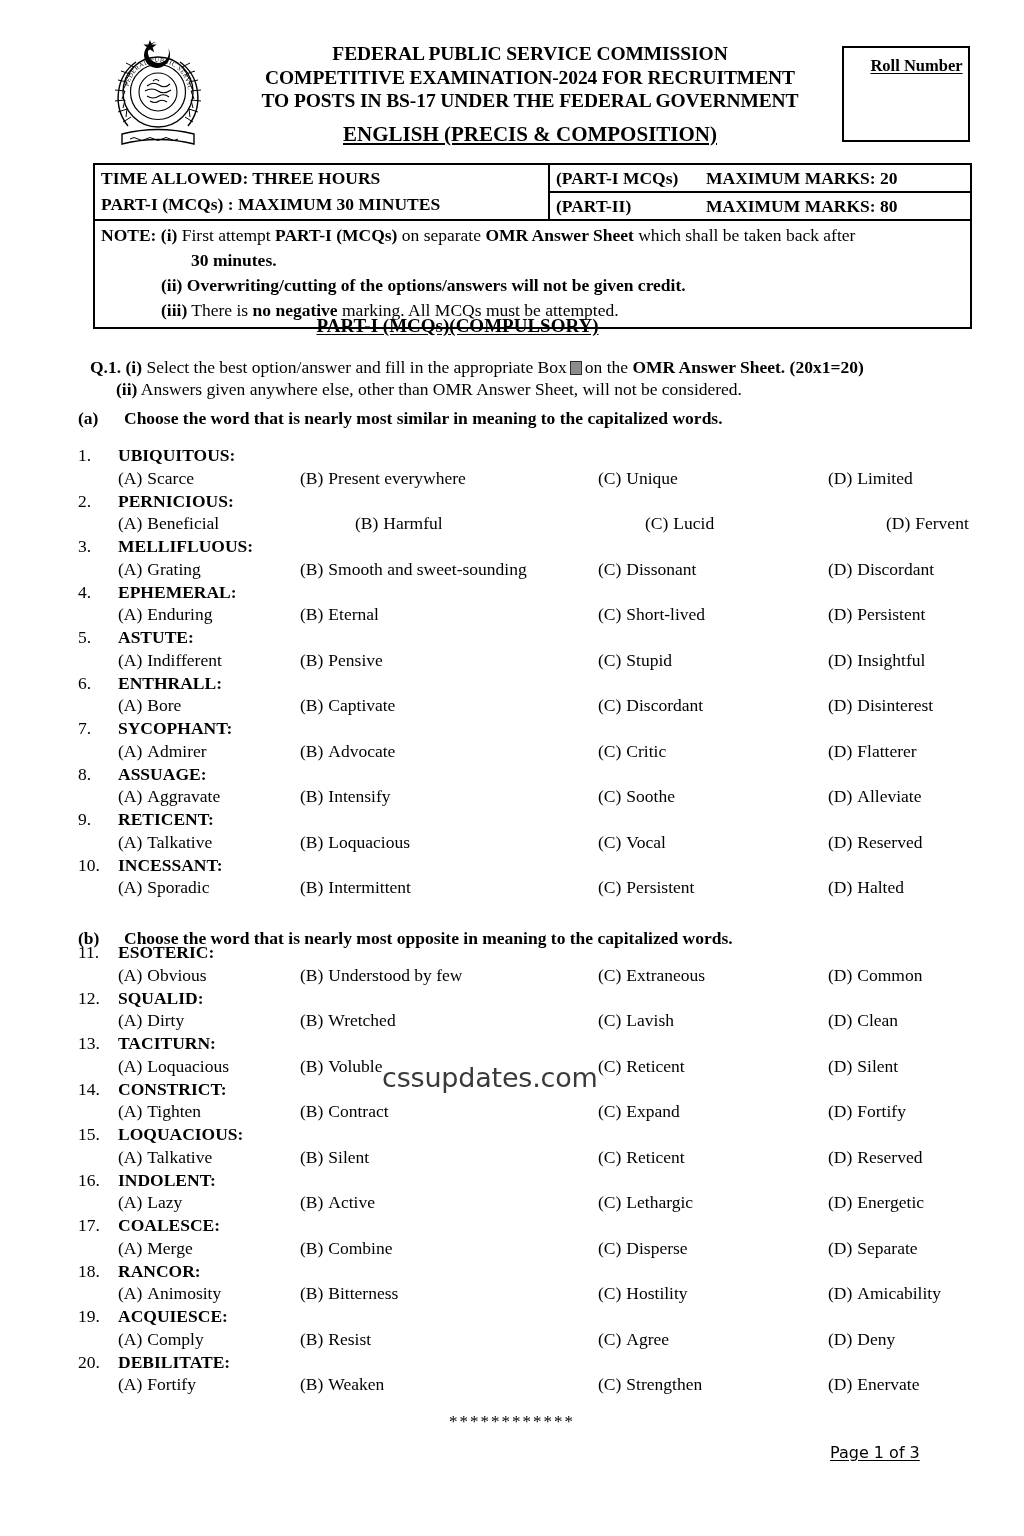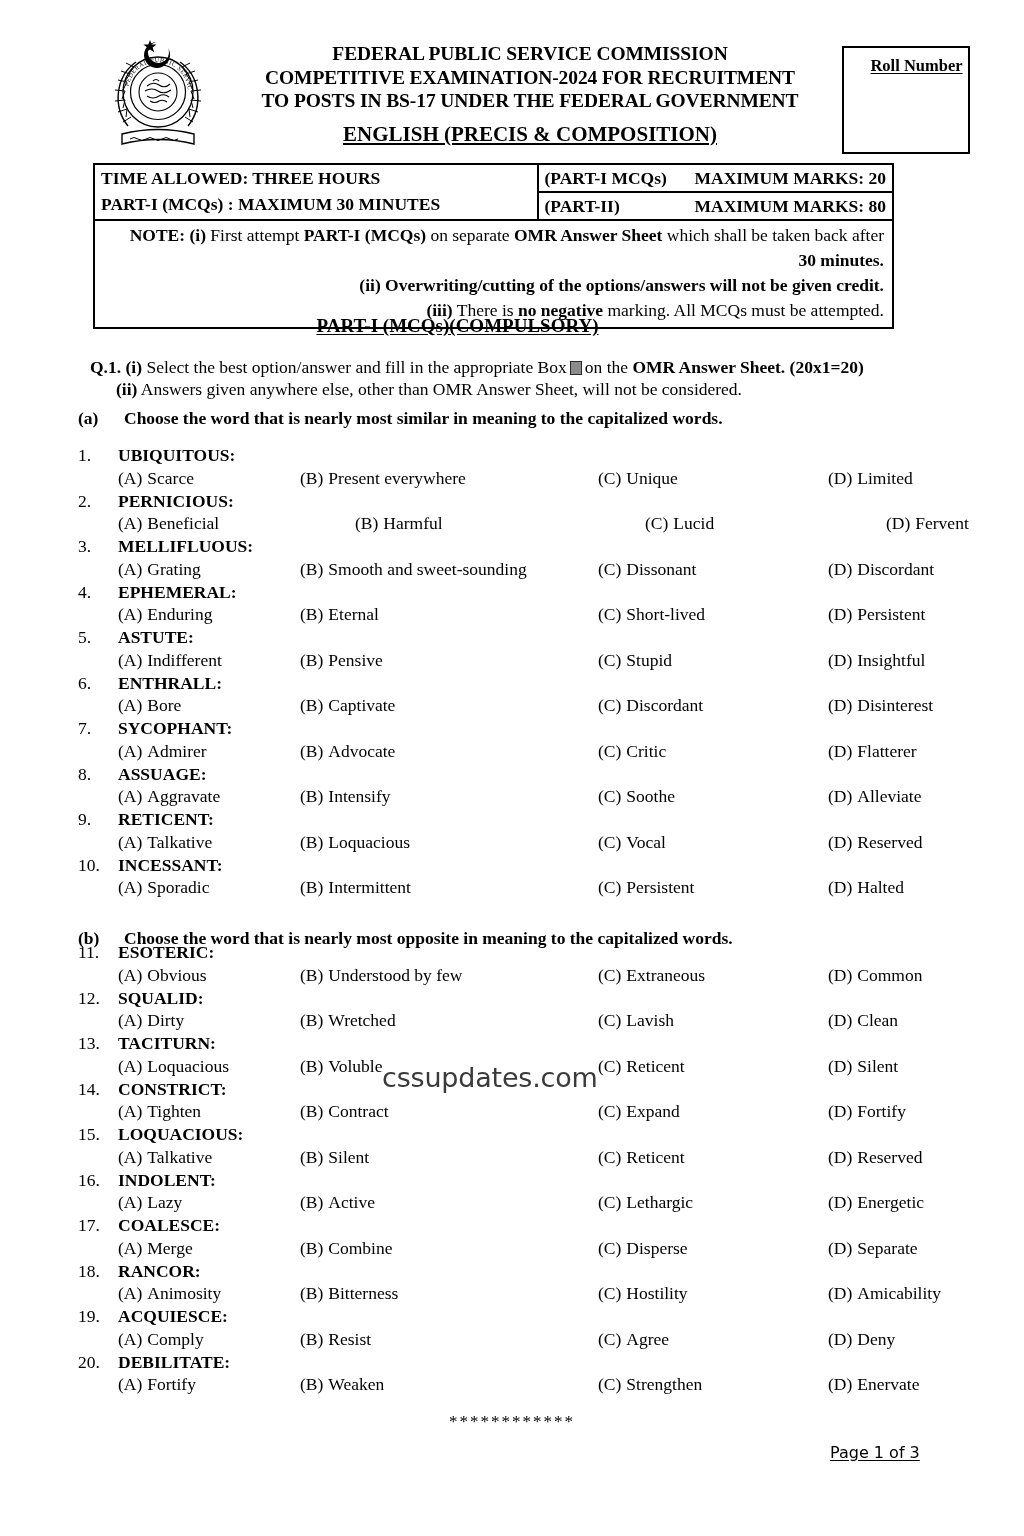--- a/index.html
+++ b/index.html
@@ -64,40 +64,40 @@
     line-height: 24px;
     text-decoration: underline;
     text-underline-offset: 2px;
   }
 
   .roll-box {
     position: absolute;
     left: 752px;
     top: 14px;
     width: 128px;
-    height: 108px;
+    height: 96px;
     border: 2px solid #000;
     box-sizing: border-box;
     padding-left: 21px;
   }
   .roll-label {
     margin-top: 8px;
     text-align: center;
     font-weight: bold;
     font-size: 16.5px;
     text-decoration: underline;
     text-underline-offset: 2px;
   }
 
   
   .info-table {
     position: absolute;
     left: 93px;
     top: 163px;
-    width: 801px;
+    width: 879px;
     border: 2px solid #000;
     box-sizing: border-box;
   }
   .info-row {
     display: flex;
   }
   .info-left {
     width: 455px;
     box-sizing: border-box;
     border-right: 2px solid #000;
@@ -119,22 +119,21 @@
   .marks-line {
     display: flex;
   }
   .marks-line .part { width: 150px; }
   .marks-line .marks { flex: 1; text-align: left; }
 
   .note-sep {
     border-top: 2px solid #000;
   }
   .note-body {
-    padding: 2px 8px 4px 21px;
-    text-align: right;
+    padding: 2px 8px 4px 6px;
   }
   .note-line {
     font-size: 17.5px;
     line-height: 25px;
     position: relative;
   }
   .note-line .lbl {
     font-weight: bold;
   }
   .note-i   { padding-left: 0px; }

